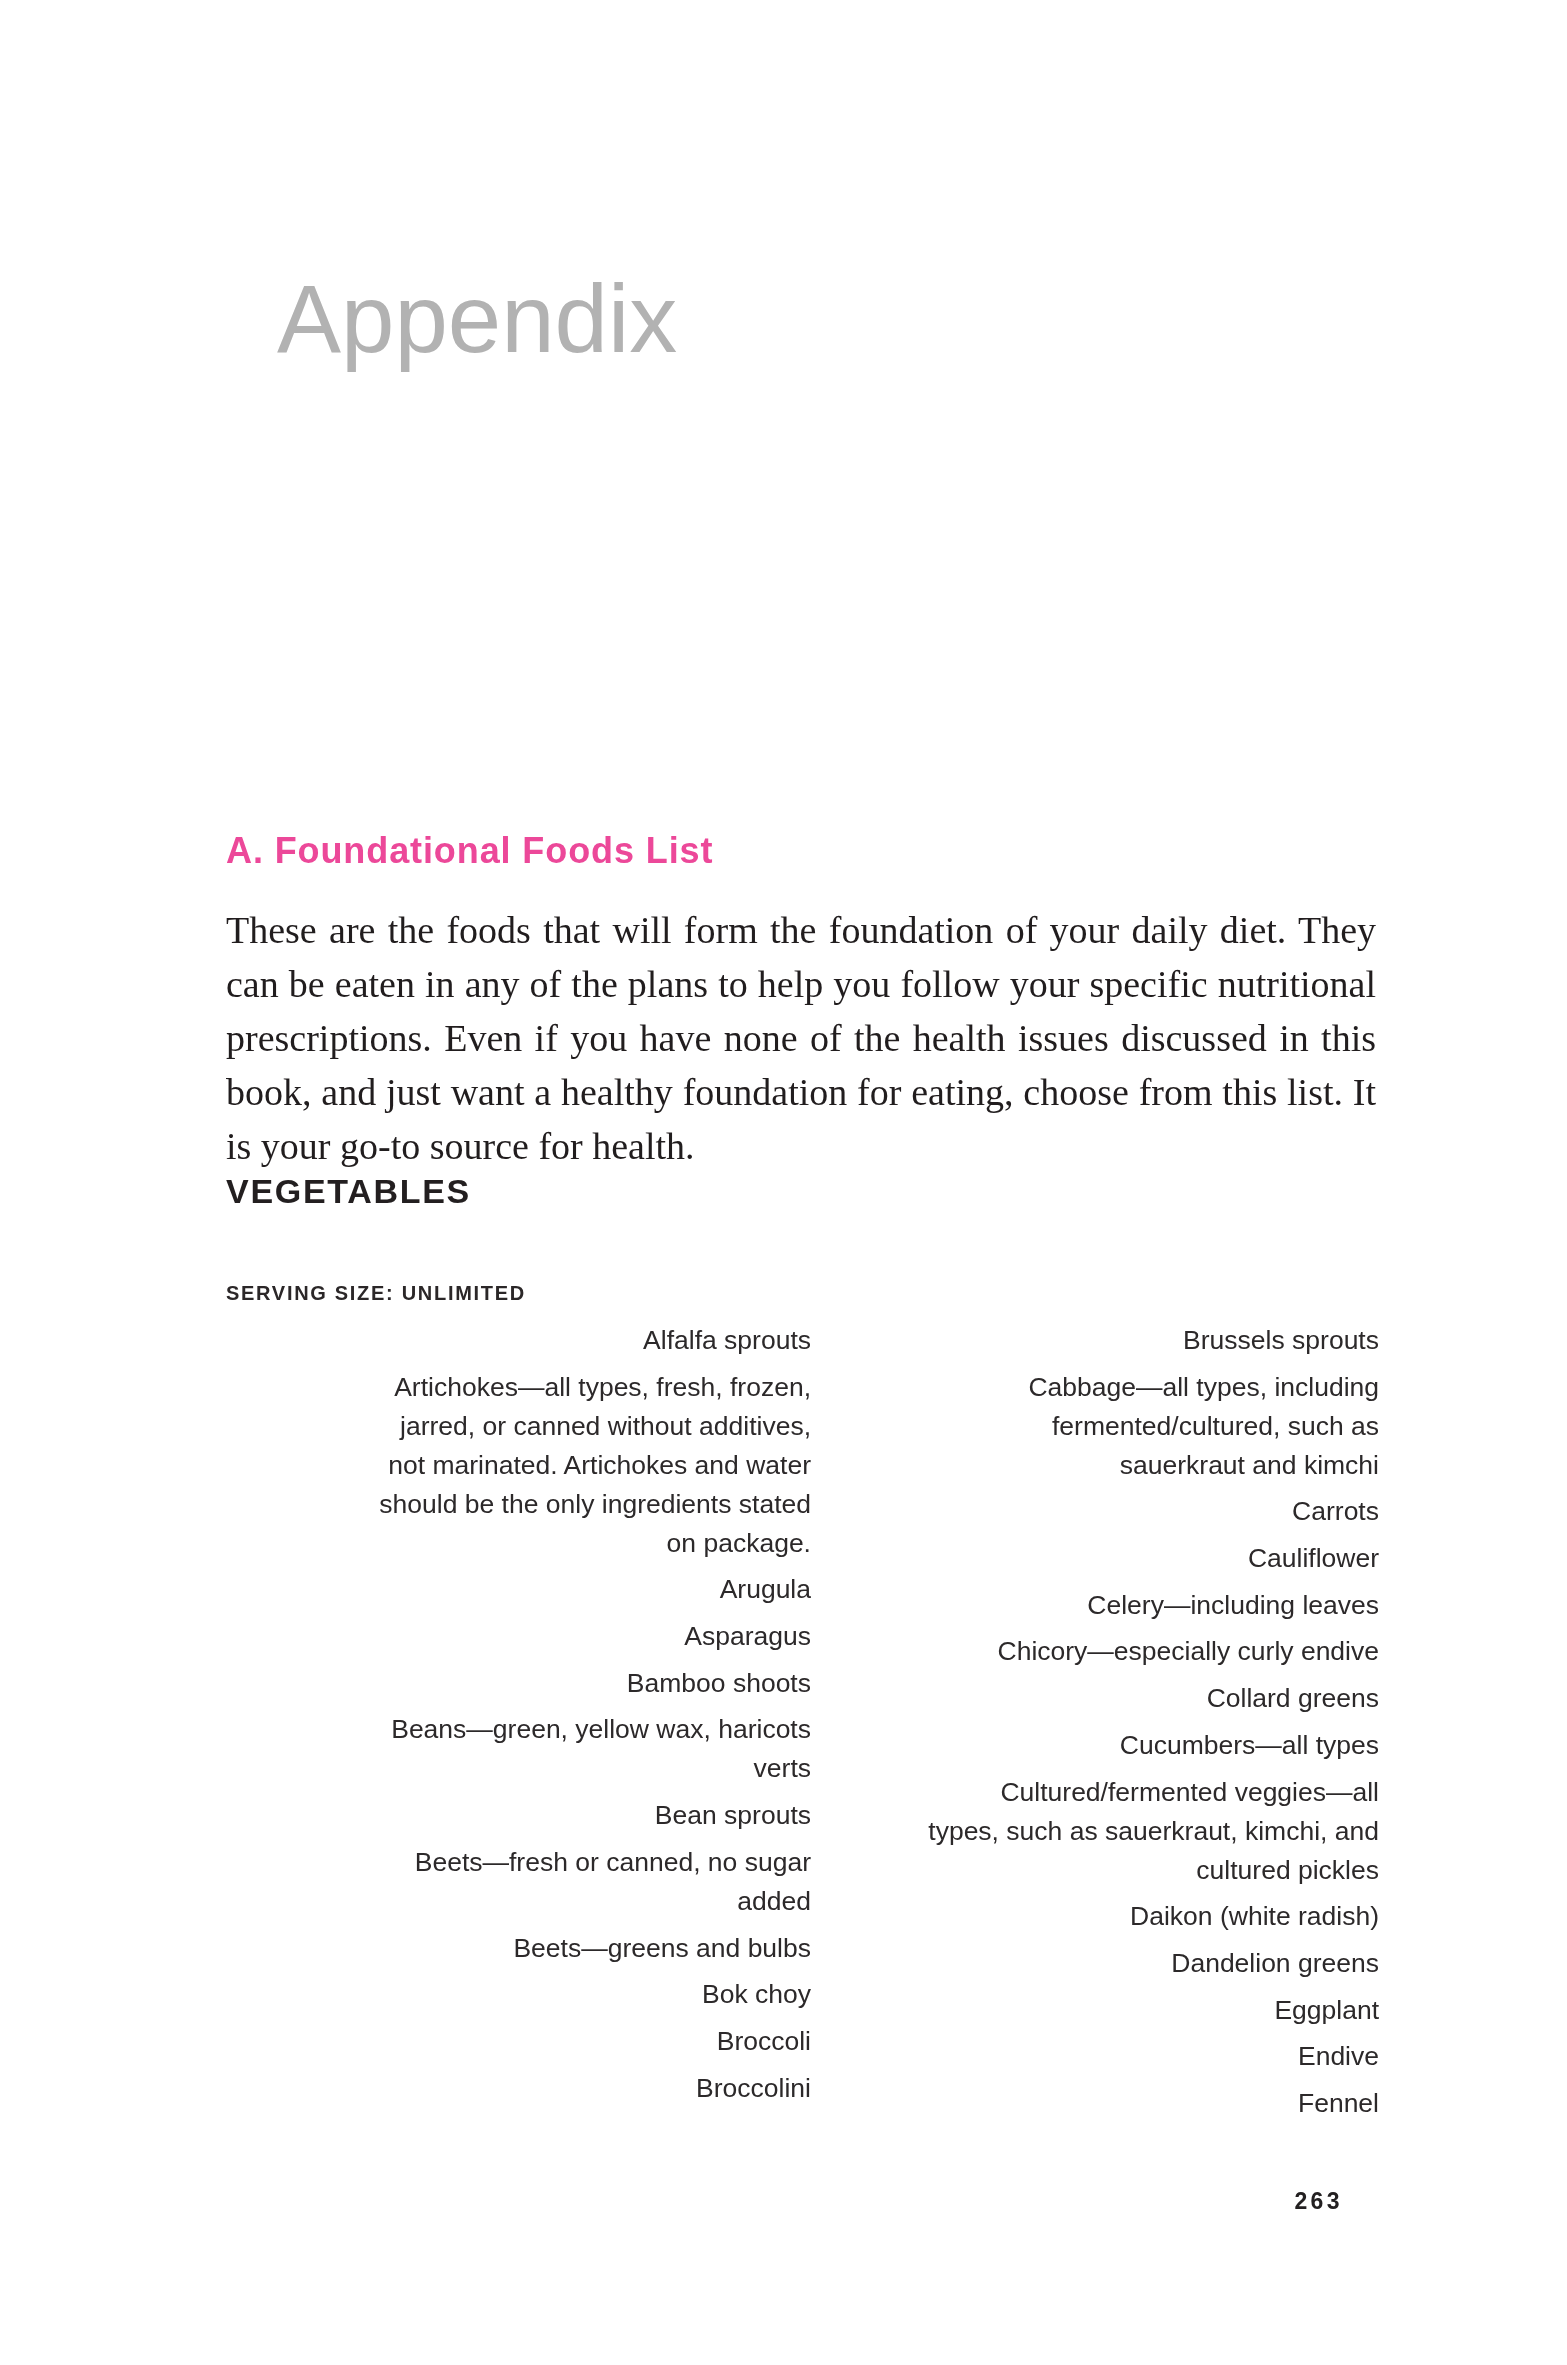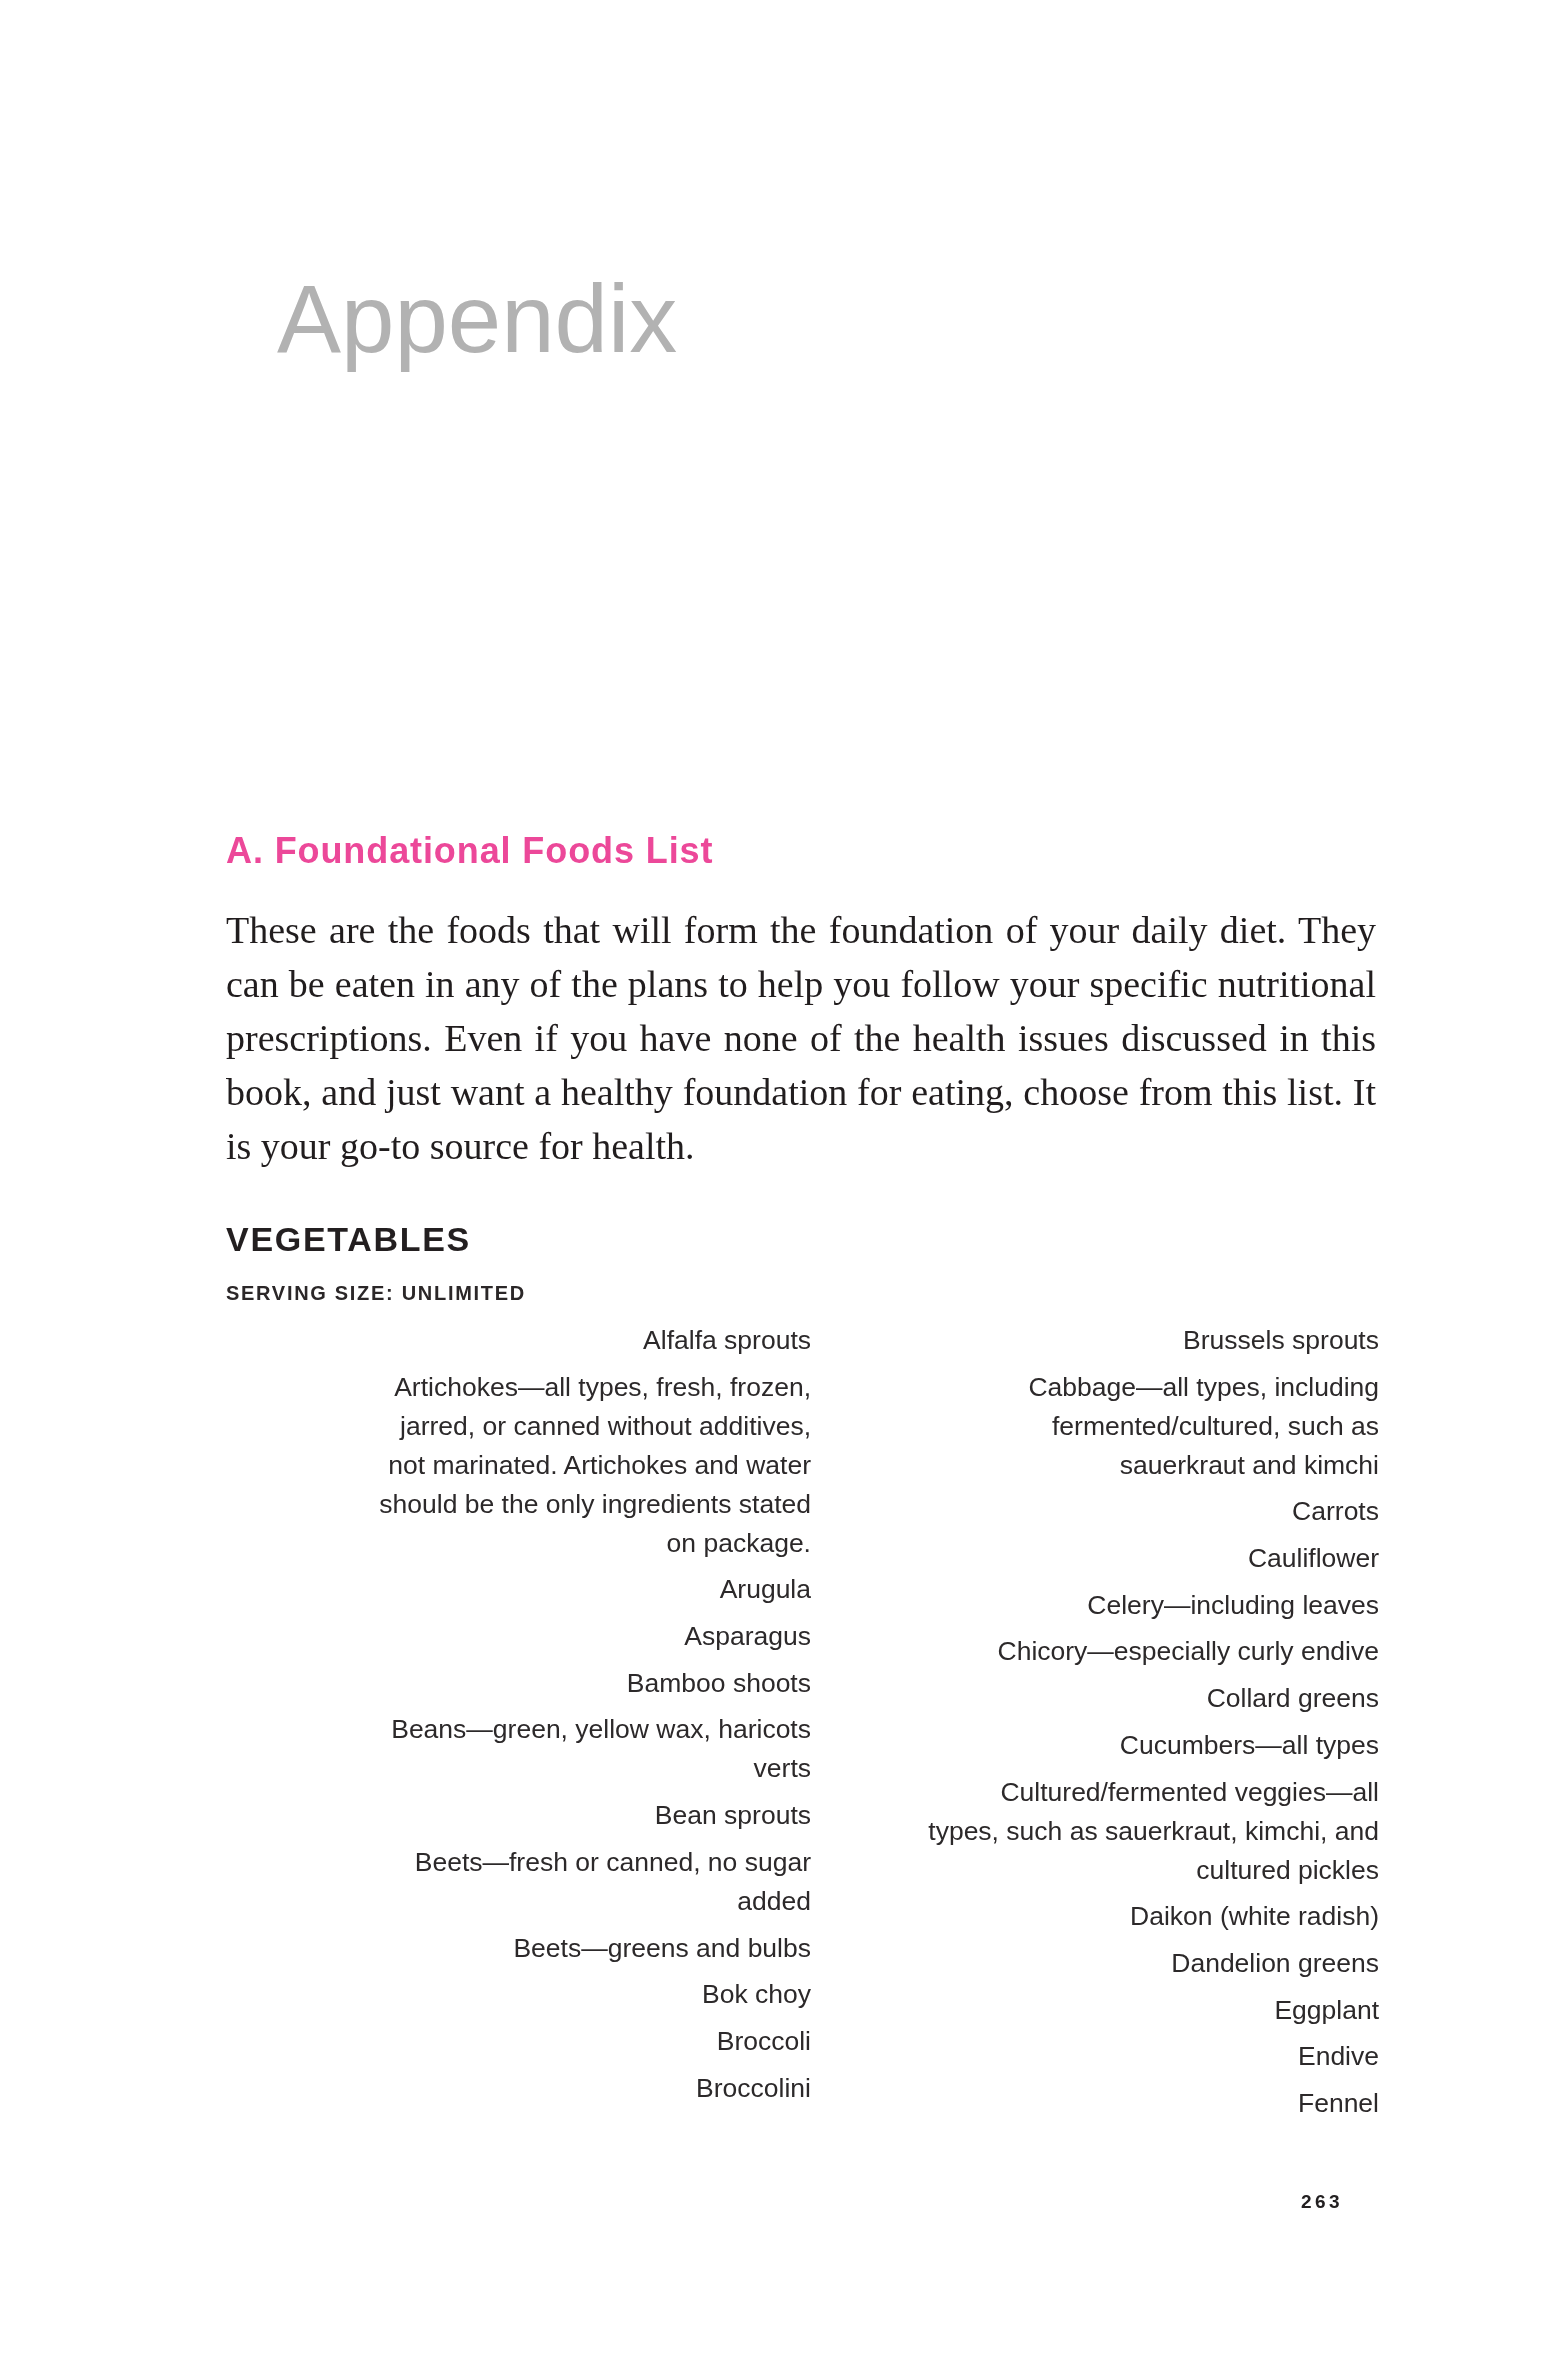--- a/index.html
+++ b/index.html
@@ -43,21 +43,21 @@
     font-family: "Liberation Serif", serif;
     font-size: 38px;
     line-height: 54px;
     color: #211d1e;
     text-align: justify;
     margin: 0;
   }
   .veg-heading {
     position: absolute;
     left: 226px;
-    top: 1220px;
+    top: 1172px;
     font-size: 34px;
     line-height: 39px;
     font-weight: 700;
     color: #231f20;
     letter-spacing: 1.7px;
   }
   .serving-size {
     position: absolute;
     left: 226px;
     top: 1280px;
@@ -84,21 +84,21 @@
     font-size: 26.5px;
     line-height: 39px;
     color: #2c292a;
     white-space: pre-line;
     margin: 0 0 7.7px 0;
   }
   .page-number {
     position: absolute;
     right: 189px;
     top: 2186px;
-    font-size: 19px;
+    font-size: 23px;
     line-height: 31px;
     font-weight: 700;
     color: #232021;
     letter-spacing: 3.4px;
   }
 </style>
 </head>
 <body>
 
 <div class="page">

